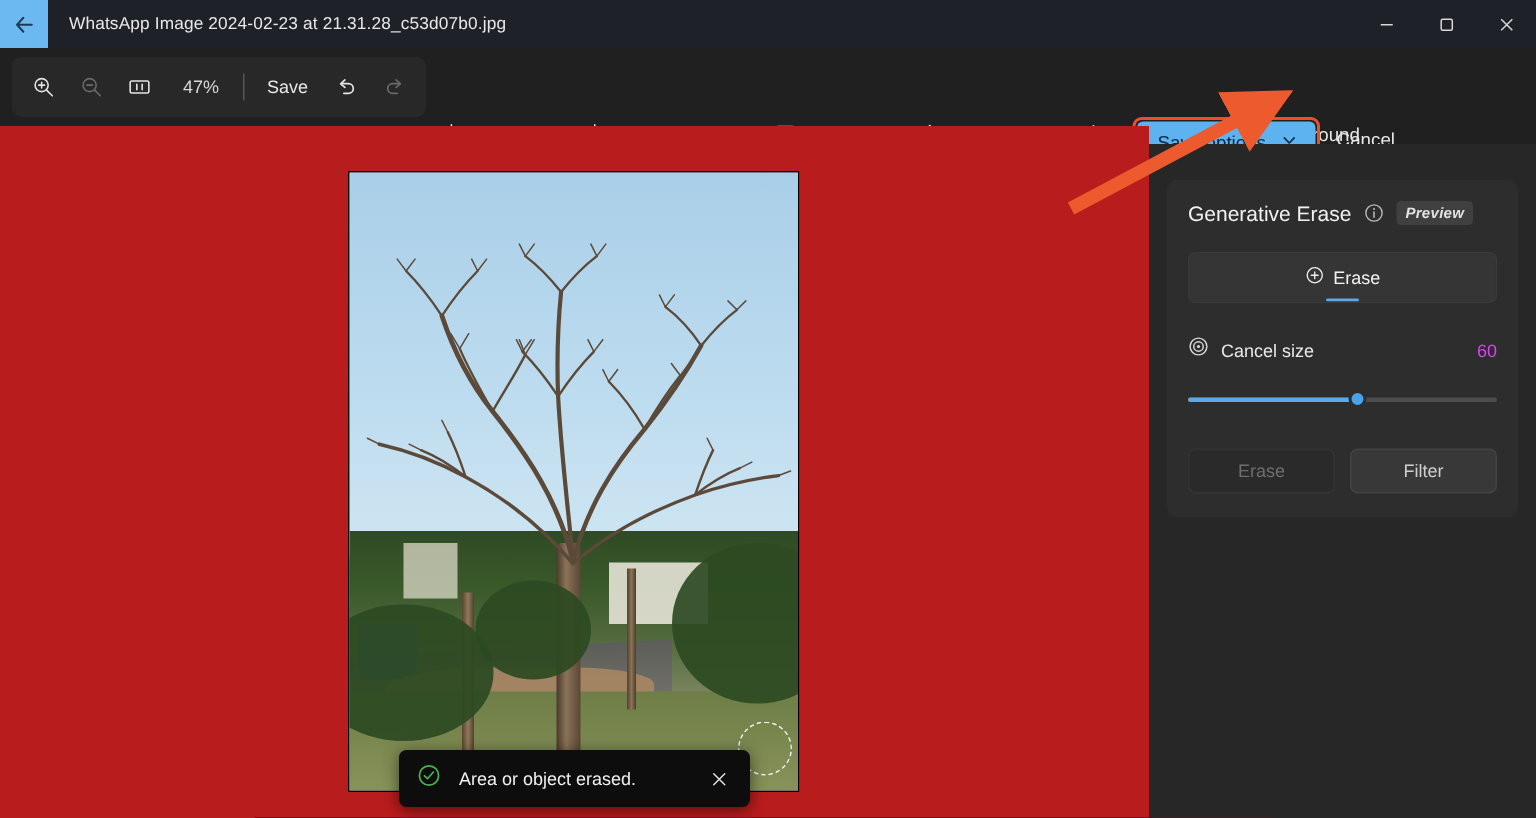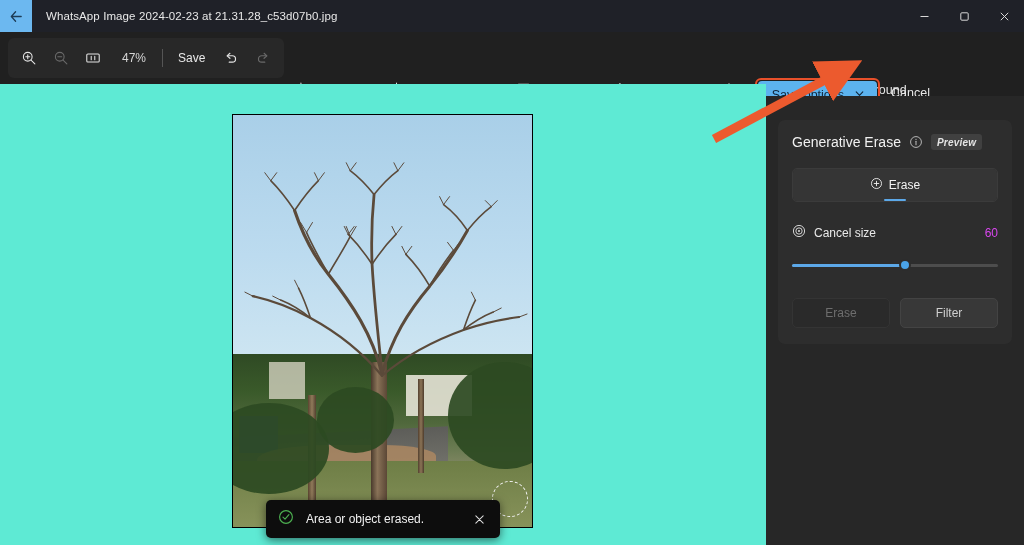--- a/index.html
+++ b/index.html
@@ -92,21 +92,21 @@
   .cancel-btn {
     position: absolute; right: 8px; top: 47px;
     background: transparent; border: 0; color: #e8e8e8;
     font-size: 12.5px; padding: 7px 14px; border-radius: 4px; cursor: pointer;
     font-family: "Liberation Sans", sans-serif;
   }
 
   
   .canvas {
     position: absolute; left: 0; top: 84px; width: 766px; height: 461px;
-    background: #5eead4; overflow: hidden; padding-left: 12px;
+    background: #b91c1c; overflow: hidden; padding-left: 12px;
   }
   .photo {
     position: absolute; left: 232px; top: 30px; width: 301px; height: 414px;
     border: 1px solid #000; overflow: hidden; background: #9cc6e4;
   }
   .sky {
     position: absolute; left: 0; top: 0; width: 100%; height: 62%;
     background: linear-gradient(#a9cfe8 0%, #bcdbef 55%, #cfe6f2 100%);
   }
   .ground-band {

